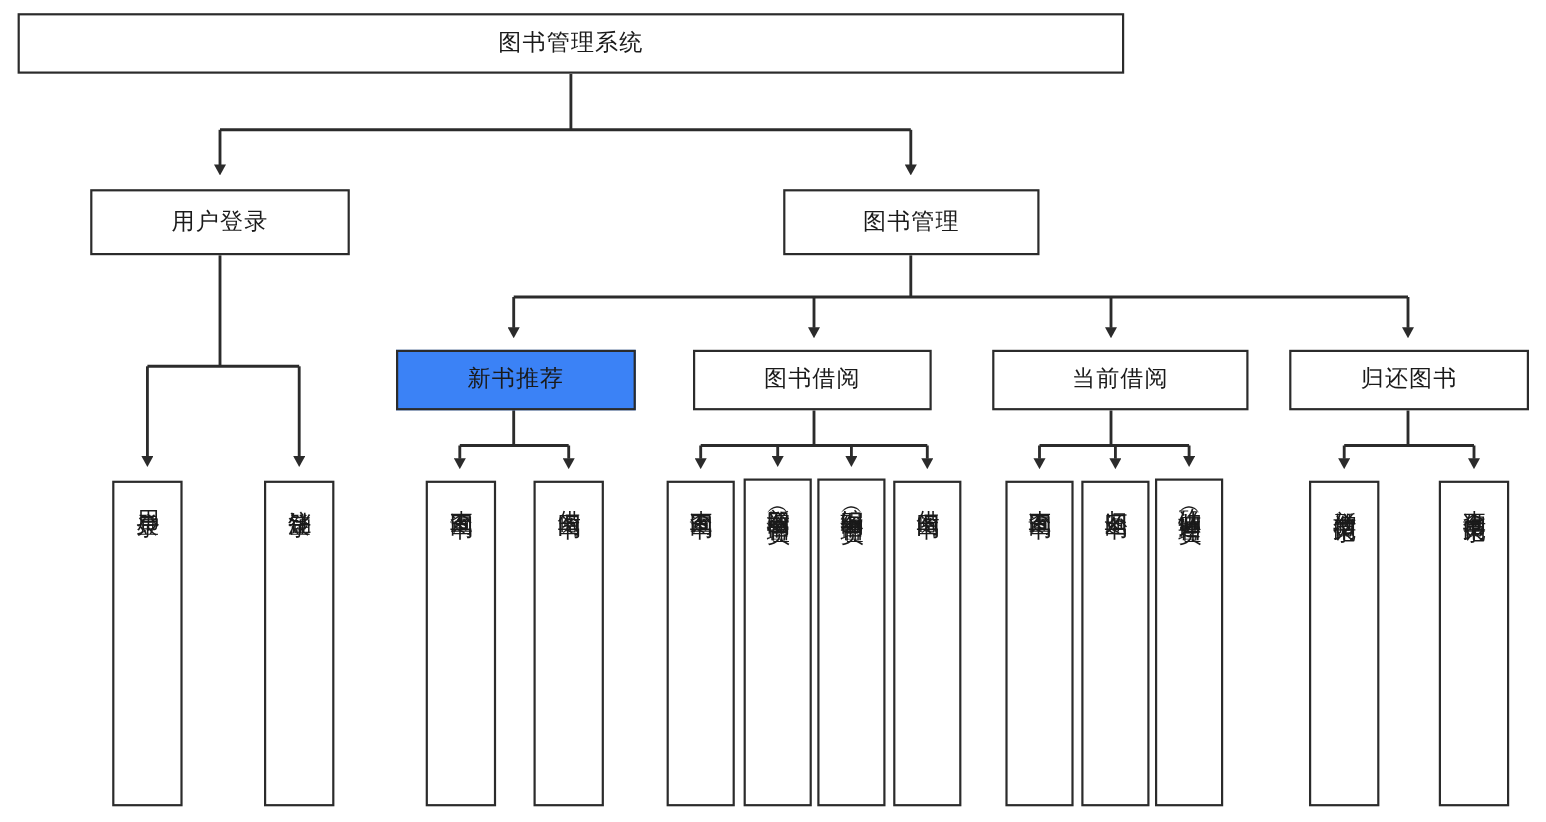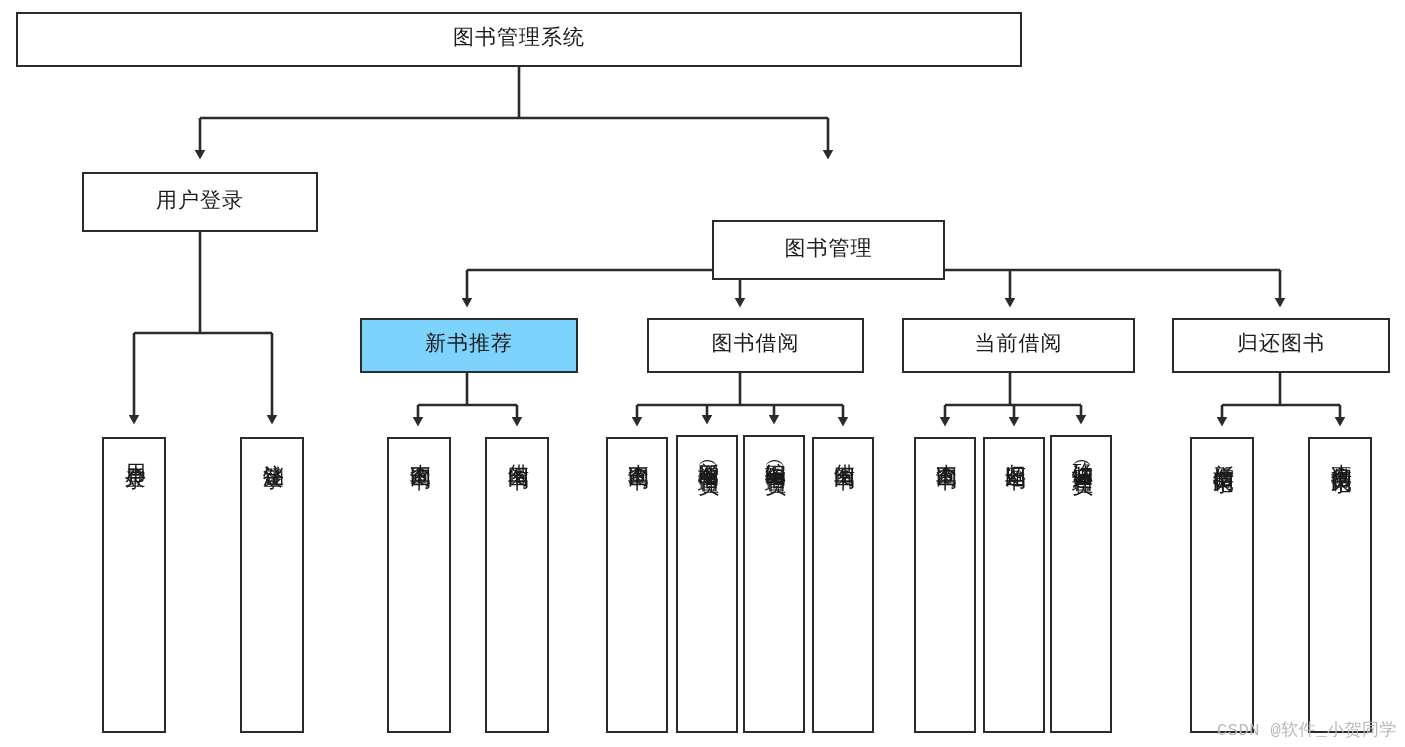--- a/index.html
+++ b/index.html
@@ -62,21 +62,21 @@
     font-size: 17px;
     color: #b8b8b8;
     letter-spacing: 0.5px;
     z-index: 5;
     white-space: nowrap;
   }
 </style>
 </head>
 <body>
 
-<div id="canvas" style="background: rgb(255, 255, 255); font-family: Liberation Mono, monospace;">
+<div id="canvas" style="background: rgb(255, 255, 255);">
 
   <svg id="edges" viewBox="0 0 1405 747" xmlns="http://www.w3.org/2000/svg">
     <defs>
       <marker id="arrow" markerWidth="10" markerHeight="11" refX="0.5" refY="5.5" orient="auto" markerUnits="userSpaceOnUse">
         <path d="M0,0 L10,5.5 L0,11 z" fill="#2b2b2b"></path>
       </marker>
     </defs>
     <g stroke="#2b2b2b" stroke-width="2.6" fill="none">
 
       <path d="M519,67 L519,118"></path>
@@ -124,28 +124,28 @@
     </g>
   </svg>
 
   <div class="node" id="node-root" style="left: 16px; top: 12px; width: 1006px; height: 55px; border-color: rgb(43, 43, 43); color: rgb(26, 26, 26); background: rgb(255, 255, 255);">
     <span class="label">图书管理系统</span>
   </div>
 
   <div class="node" id="node-l1-0" style="left: 82px; top: 172px; width: 236px; height: 60px; border-color: rgb(43, 43, 43); color: rgb(26, 26, 26); background: rgb(255, 255, 255);">
     <span class="label">用户登录</span>
   </div>
-  <div class="node" id="node-l1-1" style="left: 712px; top: 172px; width: 233px; height: 60px; border-color: rgb(43, 43, 43); color: rgb(26, 26, 26); background: rgb(255, 255, 255); margin-top: 48px;">
+  <div class="node" id="node-l1-1" style="left: 712px; top: 172px; width: 233px; height: 60px; border-color: rgb(43, 43, 43); color: rgb(26, 26, 26); background: rgb(255, 255, 255);">
     <span class="label">图书管理</span>
   </div>
 
-  <div class="node" id="node-l2-0" style="left: 360px; top: 318px; width: 218px; height: 55px; border-color: rgb(43, 43, 43); color: rgb(26, 26, 26); background: #7dd3fc; text-align: center;">
+  <div class="node" id="node-l2-0" style="left: 360px; top: 318px; width: 218px; height: 55px; border-color: rgb(43, 43, 43); color: rgb(26, 26, 26); background: #3b82f6; text-align: center;">
     <span class="label">新书推荐</span>
   </div>
-  <div class="node" id="node-l2-1" style="left: 647px; top: 318px; width: 217px; height: 55px; border-color: rgb(43, 43, 43); color: rgb(26, 26, 26); background: rgb(255, 255, 255);">
+  <div class="node" id="node-l2-1" style="left: 630px; top: 318px; width: 217px; height: 55px; border-color: rgb(43, 43, 43); color: rgb(26, 26, 26); background: rgb(255, 255, 255);">
     <span class="label">图书借阅</span>
   </div>
   <div class="node" id="node-l2-2" style="left: 902px; top: 318px; width: 233px; height: 55px; border-color: rgb(43, 43, 43); color: rgb(26, 26, 26); background: rgb(255, 255, 255);">
     <span class="label">当前借阅</span>
   </div>
   <div class="node" id="node-l2-3" style="left: 1172px; top: 318px; width: 218px; height: 55px; border-color: rgb(43, 43, 43); color: rgb(26, 26, 26); background: rgb(255, 255, 255);">
     <span class="label">归还图书</span>
   </div>
 
   <div class="node vertical" id="node-leaf-0" style="left: 102px; top: 437px; width: 64px; height: 296px; border-color: rgb(43, 43, 43); color: rgb(26, 26, 26); background: rgb(255, 255, 255);">
@@ -181,14 +181,13 @@
   <div class="node vertical" id="node-leaf-10" style="left: 1050px; top: 435px; width: 62px; height: 298px; border-color: rgb(43, 43, 43); color: rgb(26, 26, 26); background: rgb(255, 255, 255);">
     <span class="label">确认归还（管理员）</span>
   </div>
   <div class="node vertical" id="node-leaf-11" style="left: 1190px; top: 437px; width: 64px; height: 296px; border-color: rgb(43, 43, 43); color: rgb(26, 26, 26); background: rgb(255, 255, 255);">
     <span class="label">新增借阅记录</span>
   </div>
   <div class="node vertical" id="node-leaf-12" style="left: 1308px; top: 437px; width: 64px; height: 296px; border-color: rgb(43, 43, 43); color: rgb(26, 26, 26); background: rgb(255, 255, 255);">
     <span class="label">查询借阅记录</span>
   </div>
 
-  <div id="watermark" style="color: rgb(184, 184, 184);">CSDN @软件_小贺同学</div>
 </div>
 
 </body></html>

